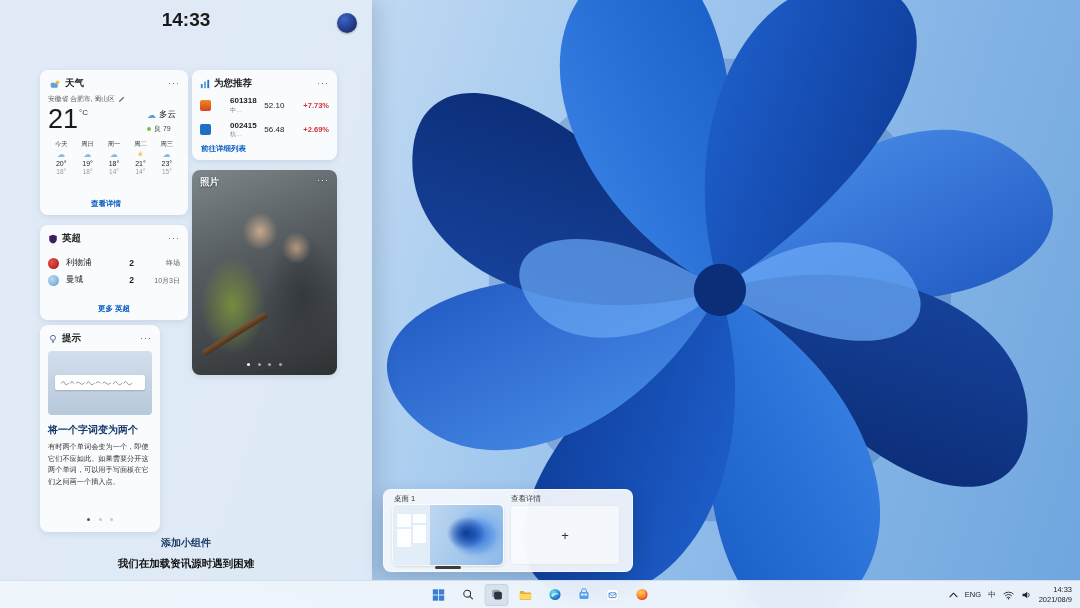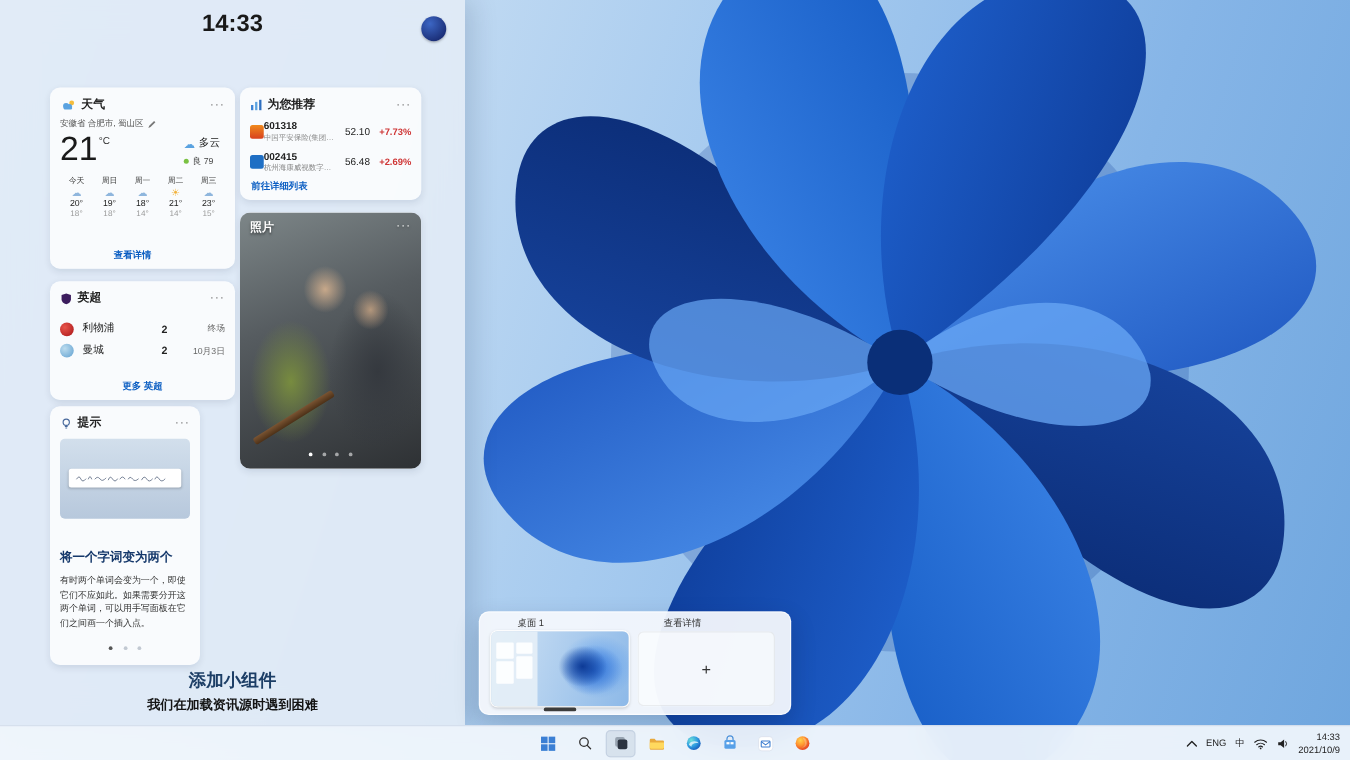--- a/index.html
+++ b/index.html
@@ -46,21 +46,21 @@
   .w-aqi::before { content:""; width:4px; height:4px; border-radius:50%; background:#7ac143; display:inline-block; }
   .fc { display:flex; justify-content:space-between; margin-top:6px; }
   .fc-col { flex:1; text-align:center; }
   .fc-day { font-size:6.3px; color:#444; }
   .fc-ic { font-size:8px; margin:2px 0 1px; line-height:1; }
   .ic-cloud { color:#8fb6dd; } .ic-sun { color:#f2b33d; }
   .fc-hi { font-size:7px; color:#222; } .fc-lo { font-size:6.5px; color:#999; margin-top:1px; }
   .w-link { position:absolute; bottom:6px; left:0; right:16px; text-align:center; }
   
   .stocks-card { left:152px; top:0; width:145px; height:90px; }
-  .stock-row { display:flex; align-items:center; gap:0; margin-top:6px; }
+  .stock-row { display:flex; align-items:center; gap:19px; margin-top:6px; }
   .stock-logo { width:11px; height:11px; border-radius:2px; flex:none; }
   .logo-0 { background:linear-gradient(#f08a1d,#d8411f); }
   .logo-1 { background:#1f6fc4; }
   .stock-mid { min-width:0; }
   .stock-code { font-size:8px; font-weight:700; color:#222; line-height:1.2; }
   .stock-name { font-size:6px; color:#888; white-space:nowrap; overflow:hidden;
     text-overflow:ellipsis; max-width:56px; }
   .stock-price { margin-left:auto; font-size:8px; color:#222; }
   .stock-chg { font-size:7.5px; font-weight:700; color:#cf3636; width:33px; text-align:right; }
   .stocks-link { position:absolute; bottom:6px; left:9px; }
@@ -96,34 +96,34 @@
   .sp-meta { width:38px; text-align:right; }
   .sp-status { font-size:7px; color:#666; }
   .sp-date { font-size:7px; color:#666; margin-top:8px; }
   .sp-link { position:absolute; bottom:6px; left:0; right:0; text-align:center; }
   
   .tips-card { left:0; top:255px; width:120px; height:207px; }
   .tips-img { margin-top:6px; height:64px; border-radius:4px; position:relative; overflow:hidden;
     background:linear-gradient(180deg,#d2dfec 0%,#b7c8dc 100%); }
   .tips-strip { position:absolute; left:7px; right:7px; top:24px; height:15px; background:#fff;
     border-radius:2px; box-shadow:0 1px 2px rgba(0,0,0,0.18); display:flex; align-items:center; padding:0 5px; }
-  .tips-heading { margin-top:25px; font-size:10px; font-weight:700; color:#15386b; line-height:1.3; }
+  .tips-heading { margin-top:8px; font-size:10px; font-weight:700; color:#15386b; line-height:1.3; }
   .tips-body { margin-top:5px; font-size:7.2px; line-height:1.6; color:#333; }
   .tips-dots { position:absolute; bottom:7px; left:0; right:0; text-align:center; }
   .td { display:inline-block; width:3px; height:3px; border-radius:50%; background:#c2c9d2; margin:0 2px; }
   .td.on { background:#555; }
   .add-widgets { position:absolute; top:536px; left:0; right:0; text-align:center;
-    font-size:14px; font-weight:600; color:#1c3e66; }
+    font-size:10px; font-weight:600; color:#1c3e66; }
   .feed-error { position:absolute; top:557px; left:0; right:0; text-align:center;
     font-size:10.5px; font-weight:700; color:#141414; }
   
   .taskview { position:absolute; left:383px; top:489px; width:250px; height:83px;
     background:rgba(243,247,252,0.95); border:1px solid rgba(255,255,255,0.65); border-radius:8px;
     box-shadow:0 8px 20px rgba(5,25,55,0.20); }
-  .tv-label { position:absolute; top:4px; font-size:7.5px; color:#333;margin-left:20px; }
+  .tv-label { position:absolute; top:4px; font-size:7.5px; color:#333; }
   .tv-label1 { left:10px; } .tv-label2 { left:127px; }
   .tv-thumb { position:absolute; top:15px; width:110px; height:60px; border-radius:5px; overflow:hidden; }
   .tv-thumb1 { left:9px; box-shadow:0 0 0 1px rgba(255,255,255,0.85),0 1px 3px rgba(0,0,0,0.25); }
   .tv-thumb2 { left:126px; background:rgba(255,255,255,0.55);
     box-shadow:inset 0 0 0 1px rgba(0,0,0,0.06); display:flex; align-items:center; justify-content:center; }
   .tv-plus { font-size:13px; color:#333; font-weight:300; }
   .tv-mini-wall { position:absolute; inset:0; background:linear-gradient(108deg,#cfe2f4,#8db9e8); }
   .tv-mini-bloom { position:absolute; right:-6px; top:2px; width:78px; height:58px;
     background:
       radial-gradient(26px 22px at 45% 45%, #0d3a96 0%, rgba(13,58,150,0) 75%),
@@ -469,18 +469,18 @@
       <svg viewBox="0 0 14 12" width="11" height="10">
         <path d="M1 4.5 a9 9 0 0 1 12 0 M3 7 a6 6 0 0 1 8 0 M5 9.3 a3 3 0 0 1 4 0" fill="none" stroke="#222" stroke-width="1.1" stroke-linecap="round"></path>
         <circle cx="7" cy="10.8" r="0.9" fill="#222"></circle>
       </svg>
       <svg viewBox="0 0 14 12" width="11" height="10">
         <path d="M2 4.5 h2.5 L8 1.8 v8.4 L4.5 7.5 H2 Z" fill="#222"></path>
         <path d="M9.5 3.5 a4 4 0 0 1 0 5" fill="none" stroke="#222" stroke-width="1"></path>
       </svg>
       <div class="tray-clock">
         <div>14:33</div>
-        <div>2021/10/9</div>
+        <div>2021/08/9</div>
       </div>
     </div>
   </div>
 
 </div>
 
 </body></html>

